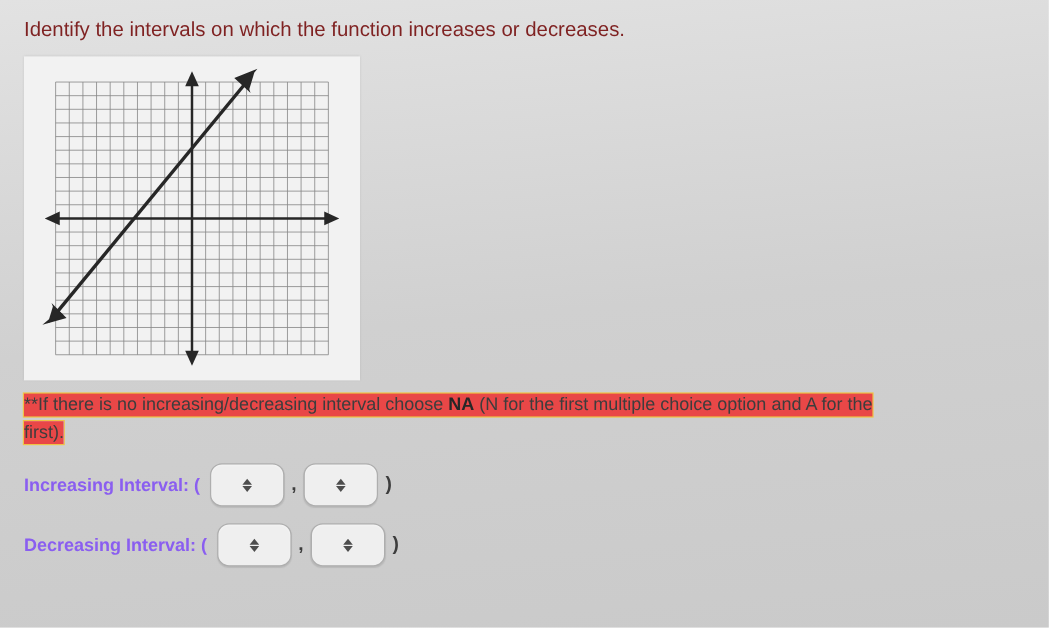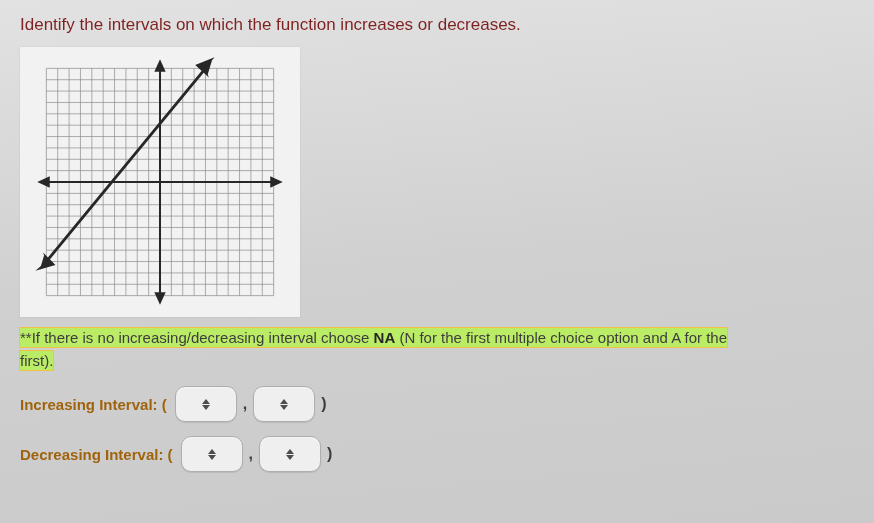--- a/index.html
+++ b/index.html
@@ -31,38 +31,38 @@
       height: 250px;
       display: block;
     }
     .hint-text {
       margin-top: 10px;
       font-size: 15px;
       color: #3a3a3a;
       line-height: 1.5;
     }
     .highlight {
-      background: #bef264;
+      background: #ef4444;
       padding: 1px 0;
       box-shadow: 0 0 0 1px #f5c542;
     }
     .hint-text b {
       font-weight: bold;
       color: #222;
     }
     .answer-row {
       display: flex;
       align-items: center;
       margin-top: 14px;
       gap: 4px;
     }
     .answer-label {
       font-size: 15px;
       font-weight: bold;
-      color: #a16207;
+      color: #8b5cf6;
       margin-right: 4px;
     }
     .paren {
       font-size: 16px;
       font-weight: bold;
       color: #3a3a3a;
       padding: 0 2px;
     }
     .comma {
       font-size: 16px;

